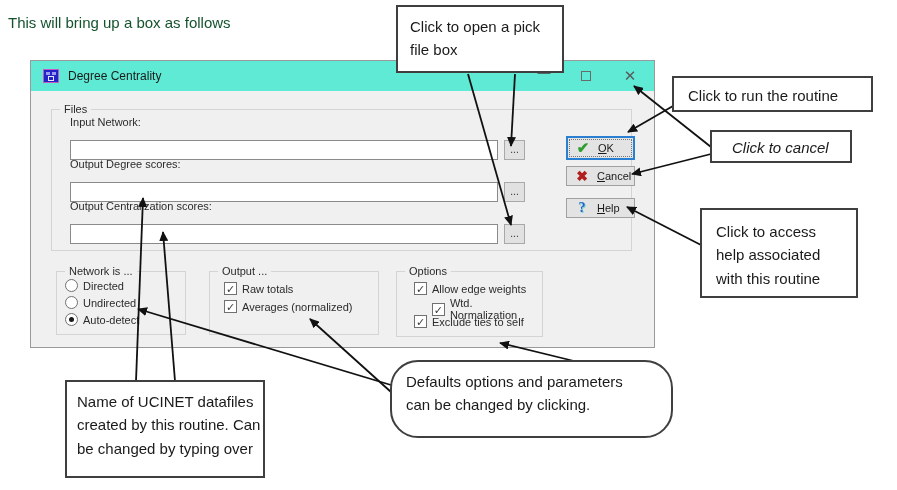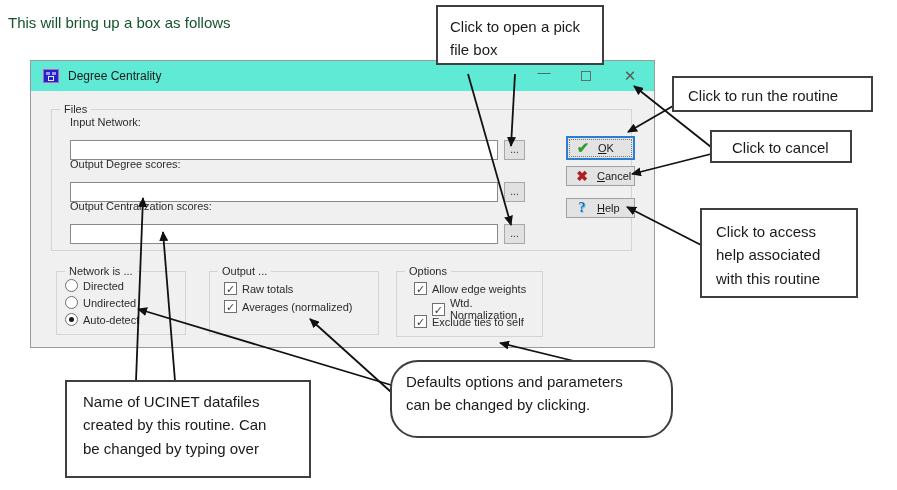--- a/index.html
+++ b/index.html
@@ -60,25 +60,25 @@
   .btn-cancel { top:105px; }
   .btn-cancel .icon { color:#b01e1e; font-size:14px; }
   .btn-help { top:137px; }
   .btn-help .icon { color:#1e66c8; font-size:14px; font-family:"Liberation Serif", serif;
                     text-shadow:1px 1px 0 #7fd0d0; }
 
   
   #arrows { position:absolute; left:0; top:0; width:897px; height:490px; z-index:2; pointer-events:none; }
   .callout { position:absolute; background:#ffffff; border:2px solid #3f3f3f; z-index:3;
              font-size:15px; color:#1a1a1a; line-height:1.55; }
-  .co-pickfile { left:436px; top:5px;   width:168px; height:60px;  padding:8px 0 0 12px; }
+  .co-pickfile { left:396px; top:5px;   width:168px; height:68px;  padding:8px 0 0 12px; }
   .co-run      { left:672px; top:76px;  width:201px; height:36px;  padding:6px 0 0 14px; }
-  .co-cancel   { left:710px; top:130px; width:142px; height:33px;  padding:4px 0 0 20px; }
+  .co-cancel   { left:710px; top:130px; width:142px; height:33px;  padding:4px 0 0 20px;font-style:italic; }
   .co-help     { left:700px; top:208px; width:158px; height:90px;  padding:10px 0 0 14px; }
-  .co-datafiles{ left:65px;  top:380px; width:246px; height:98px;  padding:8px 0 0 16px; }
+  .co-datafiles{ left:65px;  top:380px; width:200px; height:98px;  padding:8px 0 0 10px; }
   .co-defaults { left:390px; top:360px; width:283px; height:78px;  padding:8px 0 0 14px;border-radius:28px; }
 </style>
 </head>
 <body>
 
 <div id="stage">
 
   <div class="intro">This will bring up a box as follows</div>
 
   <div class="dialog">

